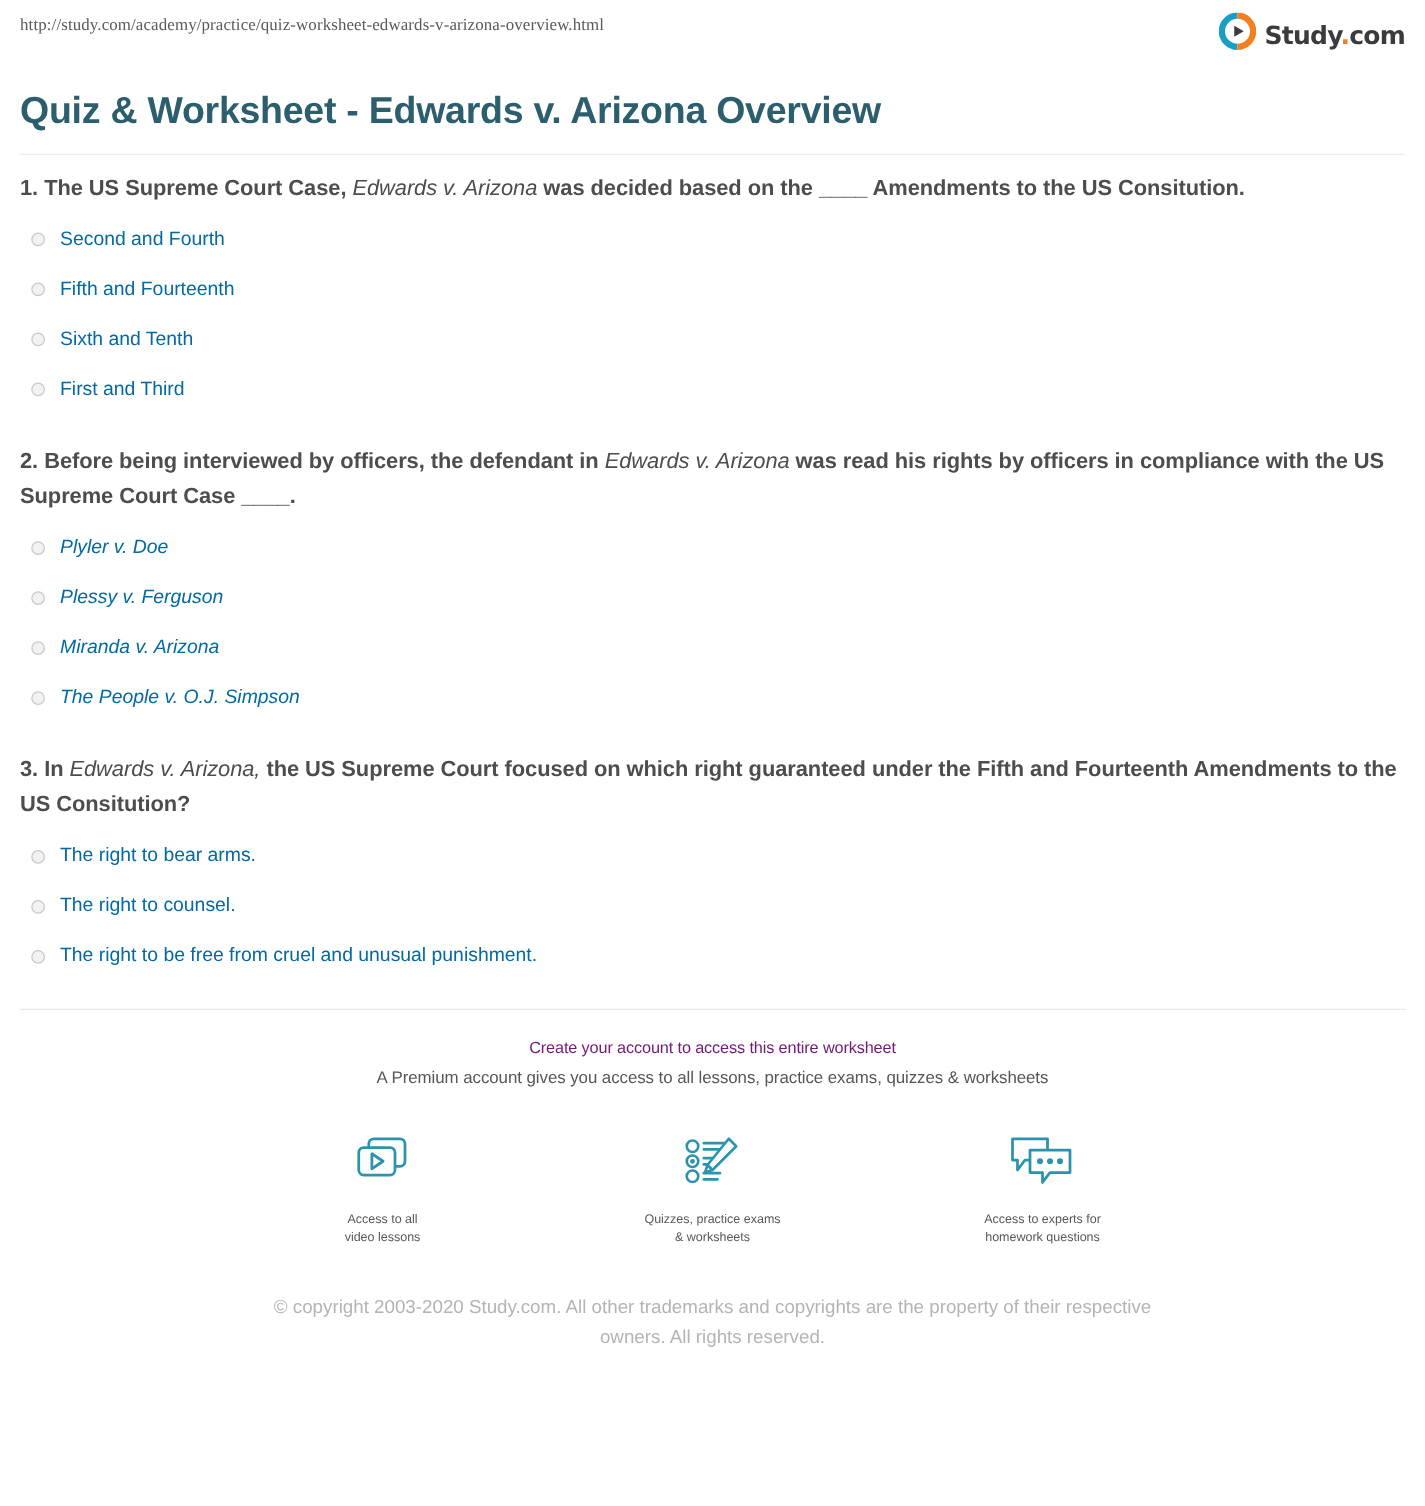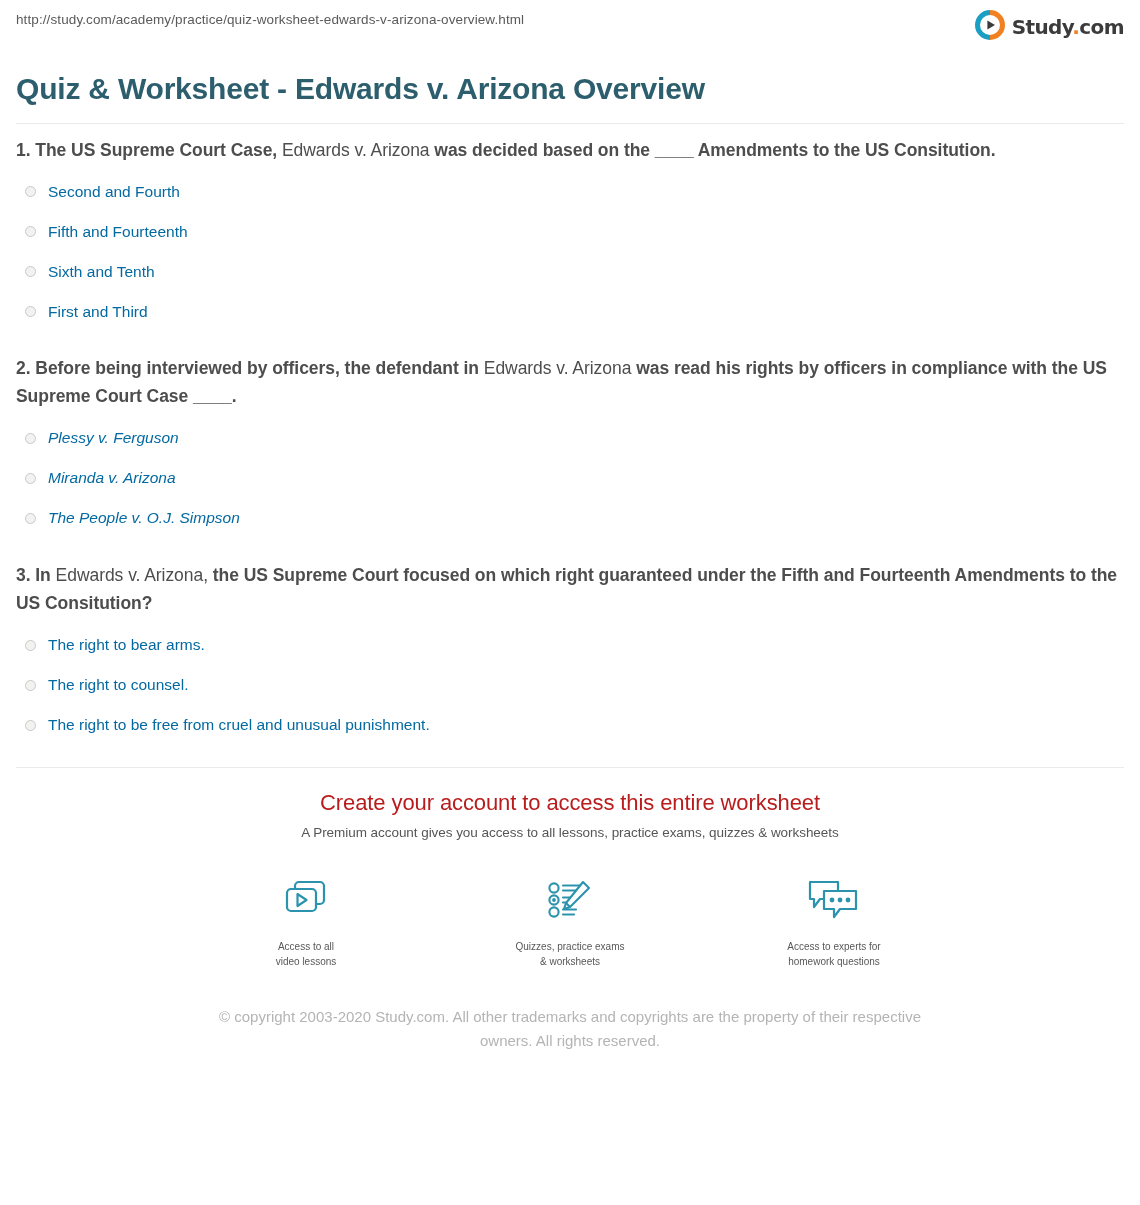--- a/index.html
+++ b/index.html
@@ -29,20 +29,21 @@
     align-items: flex-start;
     justify-content: space-between;
     padding-top: 12px;
   }
   .url {
     font-size: 13.5px;
     color: #5a5a5a;
     line-height: 1.2;
     letter-spacing: 0.1px;
     white-space: nowrap;
+    font-family: Liberation Serif, serif;
   }
   .logo {
     display: flex;
     align-items: center;
     gap: 7px;
     margin-top: -2px;
   }
   .logo-mark { display: block; }
   .logo-text {
     font-size: 20px;
@@ -75,20 +76,21 @@
   .question-block { margin-bottom: 22px; }
   .question-text {
     font-size: 17.5px;
     font-weight: 700;
     color: #4d4d4d;
     line-height: 1.62;
     margin: 0 0 8px 0;
     letter-spacing: -0.05px;
   }
   .question-text .case {
+    font-style: italic;
     font-weight: 400;
   }
   .answers { margin: 0; padding: 0; list-style: none; }
   .answer {
     display: flex;
     align-items: center;
     gap: 12px;
     height: 40px;
     padding-left: 9px;
   }
@@ -104,22 +106,22 @@
   .answer-label {
     font-size: 15.5px;
     color: #0369a1;
     line-height: 1.2;
   }
   .answers.italic .answer-label { font-style: italic; }
 
   
   .cta { padding-top: 22px; text-align: center; }
   .cta-title {
-    font-size: 22px;
-    color: #b91c1c;
+    font-size: 13px;
+    color: #701a75;
     font-weight: 400;
     margin: 0 0 9px 0;
     letter-spacing: -0.1px;
   }
   .cta-sub {
     font-size: 13.5px;
     color: #565656;
     margin: 0;
     letter-spacing: -0.05px;
   }
@@ -205,20 +207,24 @@
         <li class="answer">
             <span class="radio"></span>
             <span class="answer-label">First and Third</span>
           </li>
       </ul>
     </div>
 
     <div class="question-block">
       <p class="question-text"><span>2.</span><span> Before being interviewed by officers, the defendant in </span><span class="case">Edwards v. Arizona</span><span> was read his rights by officers in compliance with the US Supreme Court Case ____.</span></p>
       <ul class="answers italic">
+        <li class="answer">
+            <span class="radio"></span>
+            <span class="answer-label">Plyler v. Doe</span>
+          </li>
         <li class="answer">
             <span class="radio"></span>
             <span class="answer-label">Plessy v. Ferguson</span>
           </li>
         <li class="answer">
             <span class="radio"></span>
             <span class="answer-label">Miranda v. Arizona</span>
           </li>
         <li class="answer">
             <span class="radio"></span>

